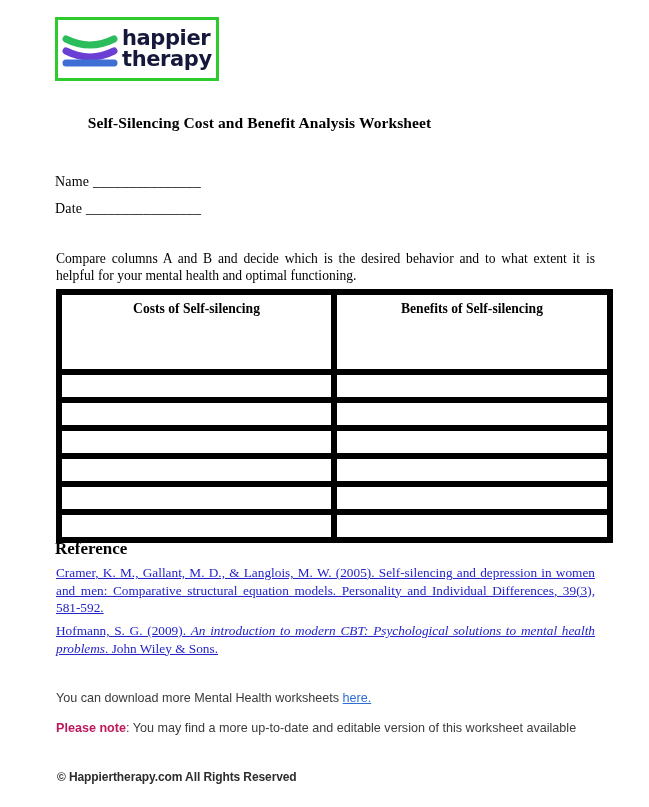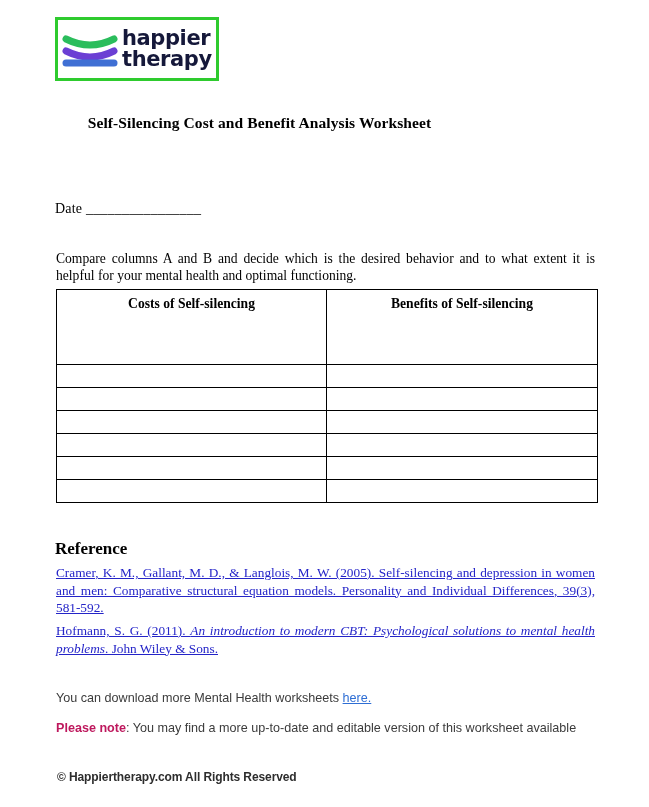--- a/index.html
+++ b/index.html
@@ -89,21 +89,21 @@
   
   .wtable {
     position: absolute;
     left: 56px;
     top: 289px;
     width: 539px;
     border-collapse: collapse;
     table-layout: fixed;
   }
   .wtable th, .wtable td {
-    border: 1px solid #000000;
+    border: 6px solid #000000;
     padding: 0;
   }
   .wtable th {
     height: 68px;
     vertical-align: top;
     padding-top: 6px;
     font-size: 13.6px;
     font-weight: bold;
     text-align: center;
   }
@@ -181,20 +181,21 @@
       <line x1="4" y1="37" x2="52" y2="37" stroke="#3f6fd4" stroke-width="7" stroke-linecap="round"></line>
     </svg>
     <div class="logo-text">
       <div>happier</div>
       <div>therapy</div>
     </div>
   </div>
 
   <div class="doc-title">Self-Silencing Cost and Benefit Analysis Worksheet</div>
 
+  <div class="field field-name">Name _______________</div>
   <div class="field field-date">Date ________________</div>
 
   <div class="instruction">Compare columns A and B and decide which is the desired behavior and to what extent it is helpful for your mental health and optimal functioning.</div>
 
   <table class="wtable">
     <thead>
       <tr>
         <th class="col-a">Costs of Self-silencing</th>
         <th class="col-b">Benefits of Self-silencing</th>
       </tr>
@@ -227,21 +228,21 @@
     </tbody>
   </table>
 
   <div class="ref-heading">Reference</div>
 
   <div class="ref-block ref-1">
     <a class="ref-link" href="#">Cramer, K. M., Gallant, M. D., &amp; Langlois, M. W. (2005). Self-silencing and depression in women and men: Comparative structural equation models. Personality and Individual Differences, 39(3), 581-592.</a>
   </div>
 
   <div class="ref-block ref-2">
-    <a class="ref-link" href="#"><span>Hofmann, S. G. (2011). </span><span class="ref-ital">An introduction to modern CBT: Psychological solutions to mental health problems</span><span>. John Wiley &amp; Sons.</span></a>
+    <a class="ref-link" href="#"><span>Hofmann, S. G. (2009). </span><span class="ref-ital">An introduction to modern CBT: Psychological solutions to mental health problems</span><span>. John Wiley &amp; Sons.</span></a>
   </div>
 
   <div class="foot foot-download"><span>You can download more Mental Health worksheets </span><a class="here-link" href="#">here.</a></div>
 
   <div class="foot foot-note"><b>Please note</b><span>: You may find a more up-to-date and editable version of this worksheet available</span></div>
 
   <div class="copyright">© Happiertherapy.com All Rights Reserved</div>
 
 </div>
 

